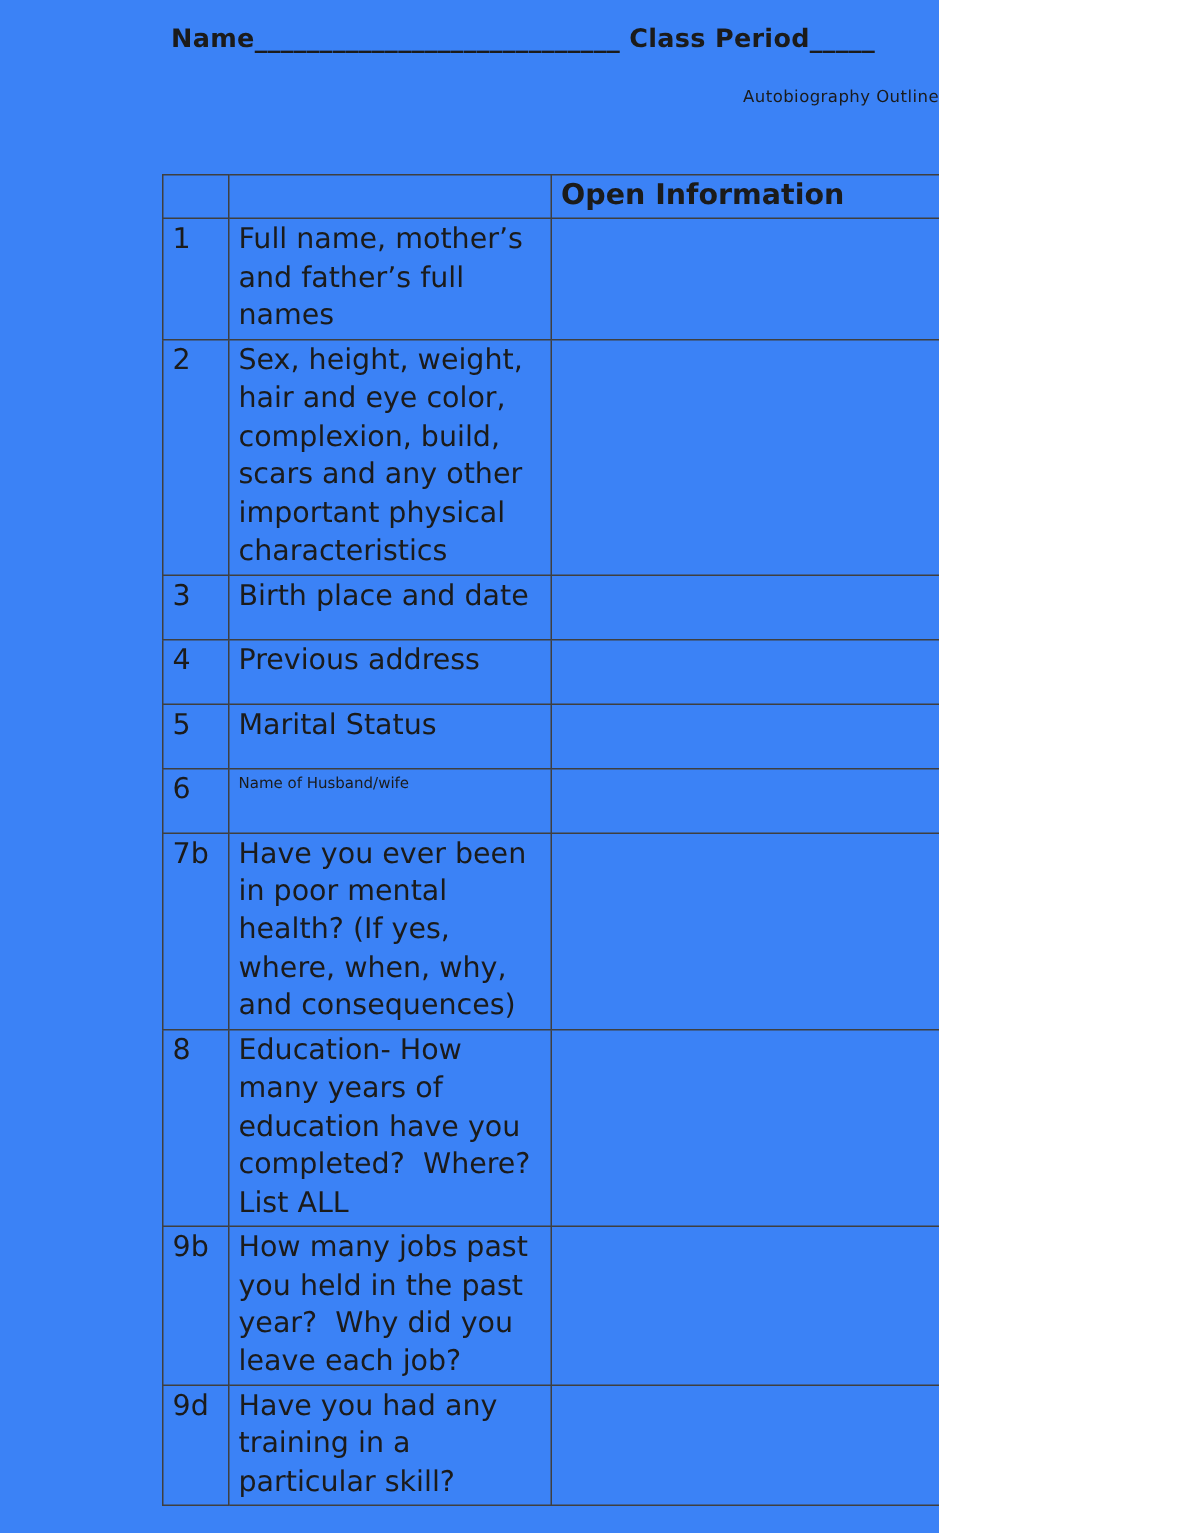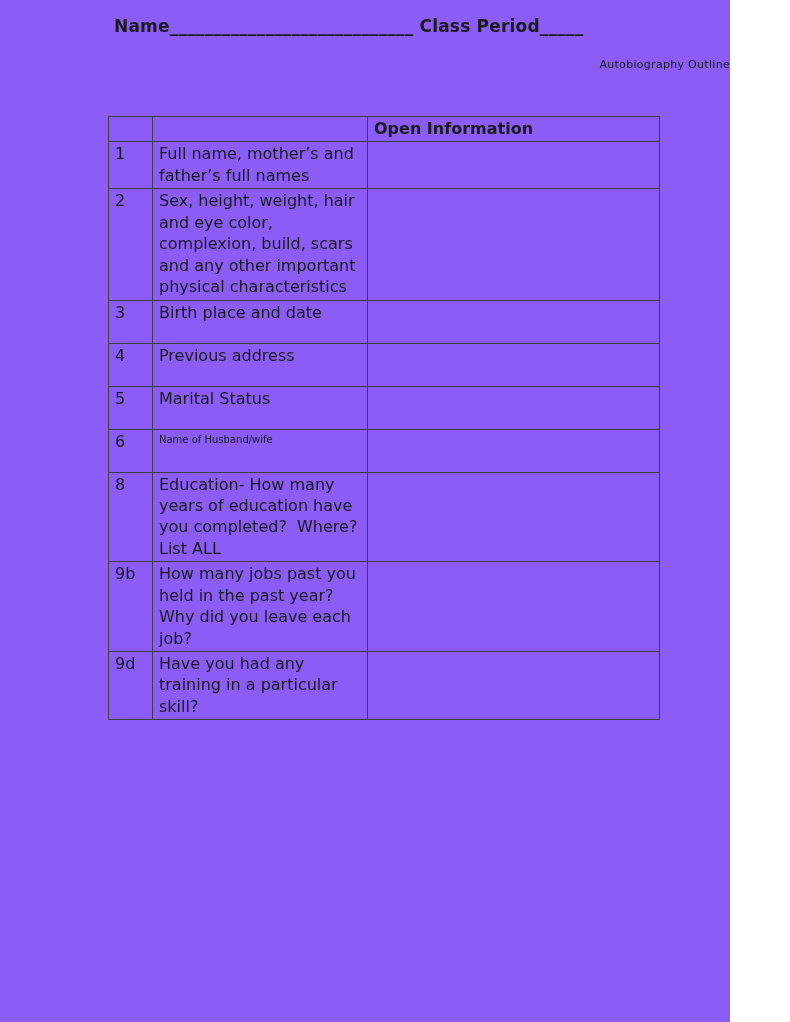--- a/index.html
+++ b/index.html
@@ -1,20 +1,20 @@
 <!DOCTYPE html>
 <html><head>
 <meta charset="utf-8">
 <style>
   html, body { margin: 0; padding: 0; }
   .page {
     position: relative;
-    width: 730px;
+    width: 626px;
     height: 1022px;
-    background: #8b5cf6;
+    background: #3b82f6;
     font-family: "DejaVu Sans", sans-serif;
     color: #1b1b1b;
     overflow: hidden;
   }
   .topline {
     position: absolute;
     left: 114px;
     top: 16px;
     font-size: 17px;
     font-weight: bold;
@@ -36,21 +36,21 @@
     left: 108px;
     top: 116px;
     width: 551px;
     border-collapse: collapse;
     table-layout: fixed;
   }
   table.outline td {
     border: 1.5px solid #3f3f3f;
     vertical-align: top;
     padding: 1px 6px 2px 6px;
-    font-size: 16px;
+    font-size: 19px;
     line-height: 1.34;
     white-space: pre-wrap;
     overflow: hidden;
   }
   td.num { font-size: 14.5px; }
   td.sect { font-weight: bold; font-size: 15px; padding-top: 0; }
   td.q.small { font-size: 10px; padding-top: 3px; }
   col.c-num { width: 44px; }
   col.c-q   { width: 215px; }
   col.c-a   { width: 292px; }
@@ -103,20 +103,25 @@
         <td class="a"></td>
       </tr>
       <tr style="height:43px">
         <td class="num">6</td>
         <td class="q small">Name of Husband/wife</td>
         <td class="a"></td>
       </tr>
 
 
       <tr style="height:85px">
+        <td class="num">7b</td>
+        <td class="q">Have you ever been in poor mental health? (If yes, where, when, why, and consequences)</td>
+        <td class="a"></td>
+      </tr>
+      <tr style="height:85px">
         <td class="num">8</td>
         <td class="q">Education- How many years of education have you completed?  Where? List ALL</td>
         <td class="a"></td>
       </tr>
       <tr style="height:64px">
         <td class="num">9b</td>
         <td class="q">How many jobs past you held in the past year?  Why did you leave each job?</td>
         <td class="a"></td>
       </tr>
       <tr style="height:43px">

